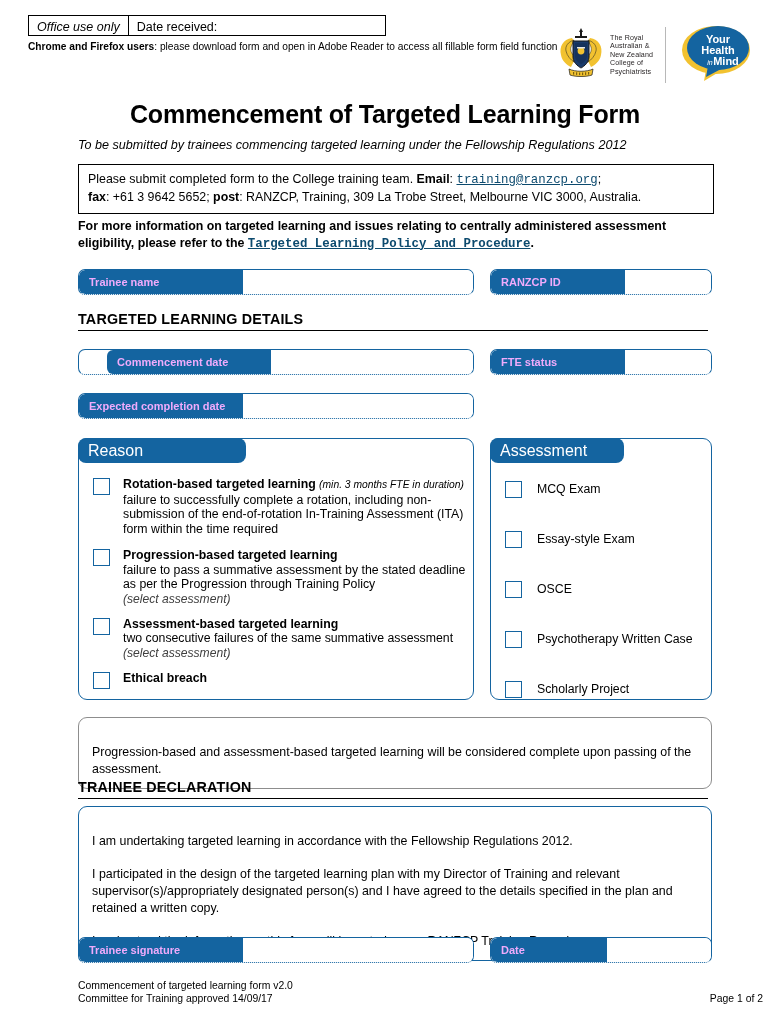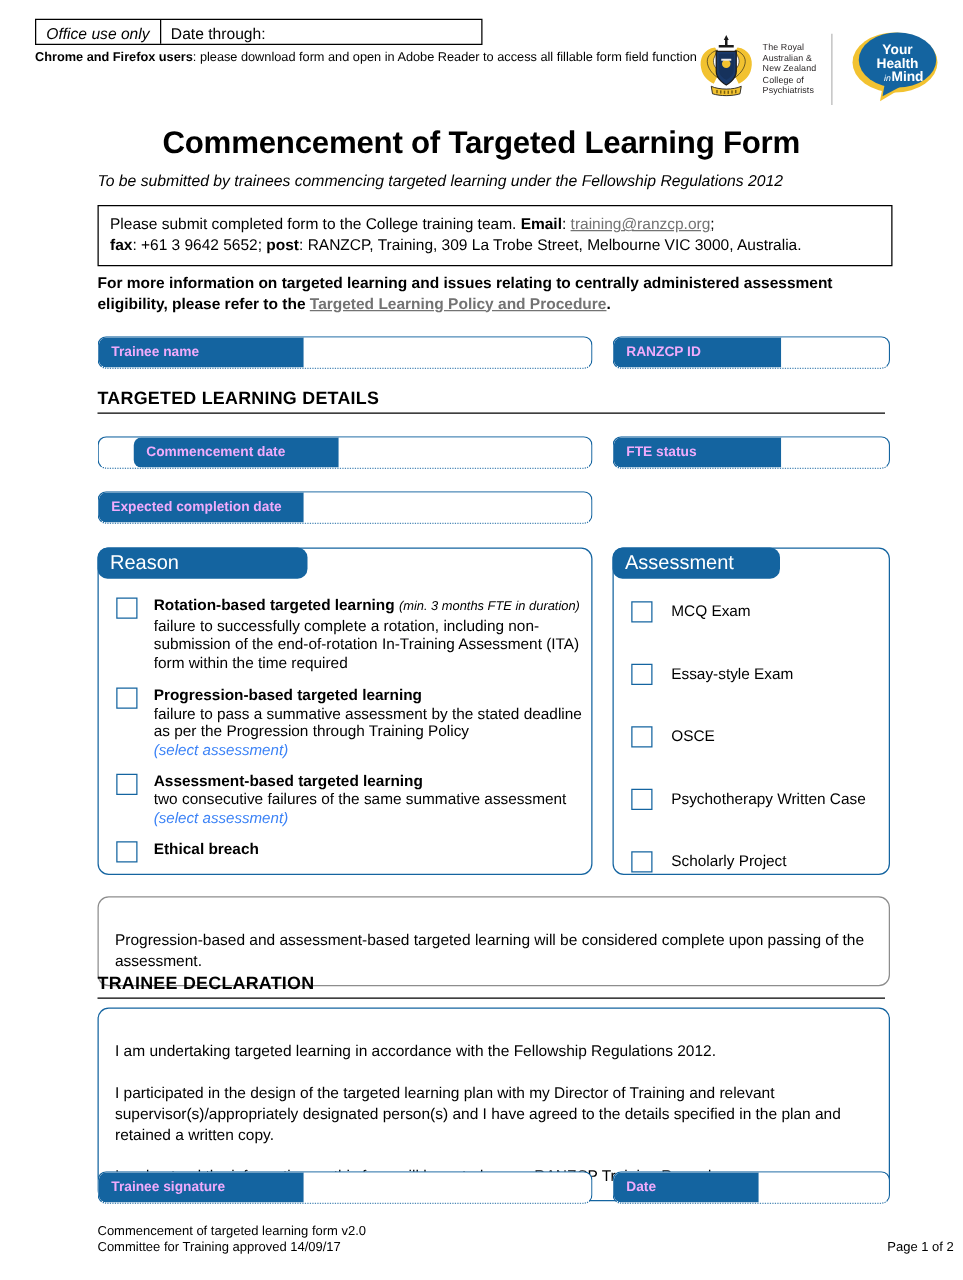--- a/index.html
+++ b/index.html
@@ -92,22 +92,23 @@
     position: absolute;
     left: 78px; top: 164px;
     width: 636px;
     border: 1px solid #000;
     padding: 6px 9px 7px 9px;
     font-size: 12.4px;
     line-height: 17px;
   }
   .submit-box b { font-weight: bold; }
   .link {
-    color: #737373;
+    color: #0c4a6e;
     text-decoration: underline;
+    font-family: Liberation Mono, monospace;
   }
 
   
   .info-para {
     position: absolute;
     left: 78px; top: 218px;
     width: 630px;
     font-size: 12.4px;
     font-weight: bold;
     line-height: 16.5px;
@@ -192,21 +193,21 @@
     font-size: 12.3px;
     line-height: 14.7px;
   }
   .cb-text b { font-weight: bold; }
   .cb-note {
     font-style: italic;
     font-size: 10.3px;
   }
   .cb-select {
     font-style: italic;
-    color: #3b82f6;
+    color: #404040;
     font-size: 12.1px;
   }
 
   .assess-row {
     display: flex;
     align-items: center;
     padding-left: 14px;
   }
   .assess-row .cb-text { margin-left: 15px; }
 
@@ -239,21 +240,21 @@
     right: 7px; top: 993px;
     font-size: 10.4px;
   }
 </style>
 </head>
 <body>
 
 <div class="office-bar">
   <div class="office-cell">Office use only</div>
   <div class="date-cell">
-    <span>Date through:</span>
+    <span>Date received:</span>
   </div>
 </div>
 
 <div class="browser-note">
   <b>Chrome and Firefox users</b><span>: please download form and open in Adobe Reader to access all fillable form field function</span>
 </div>
 
 <div class="logo-wrap">
   <div class="crest-block">
     <span>

